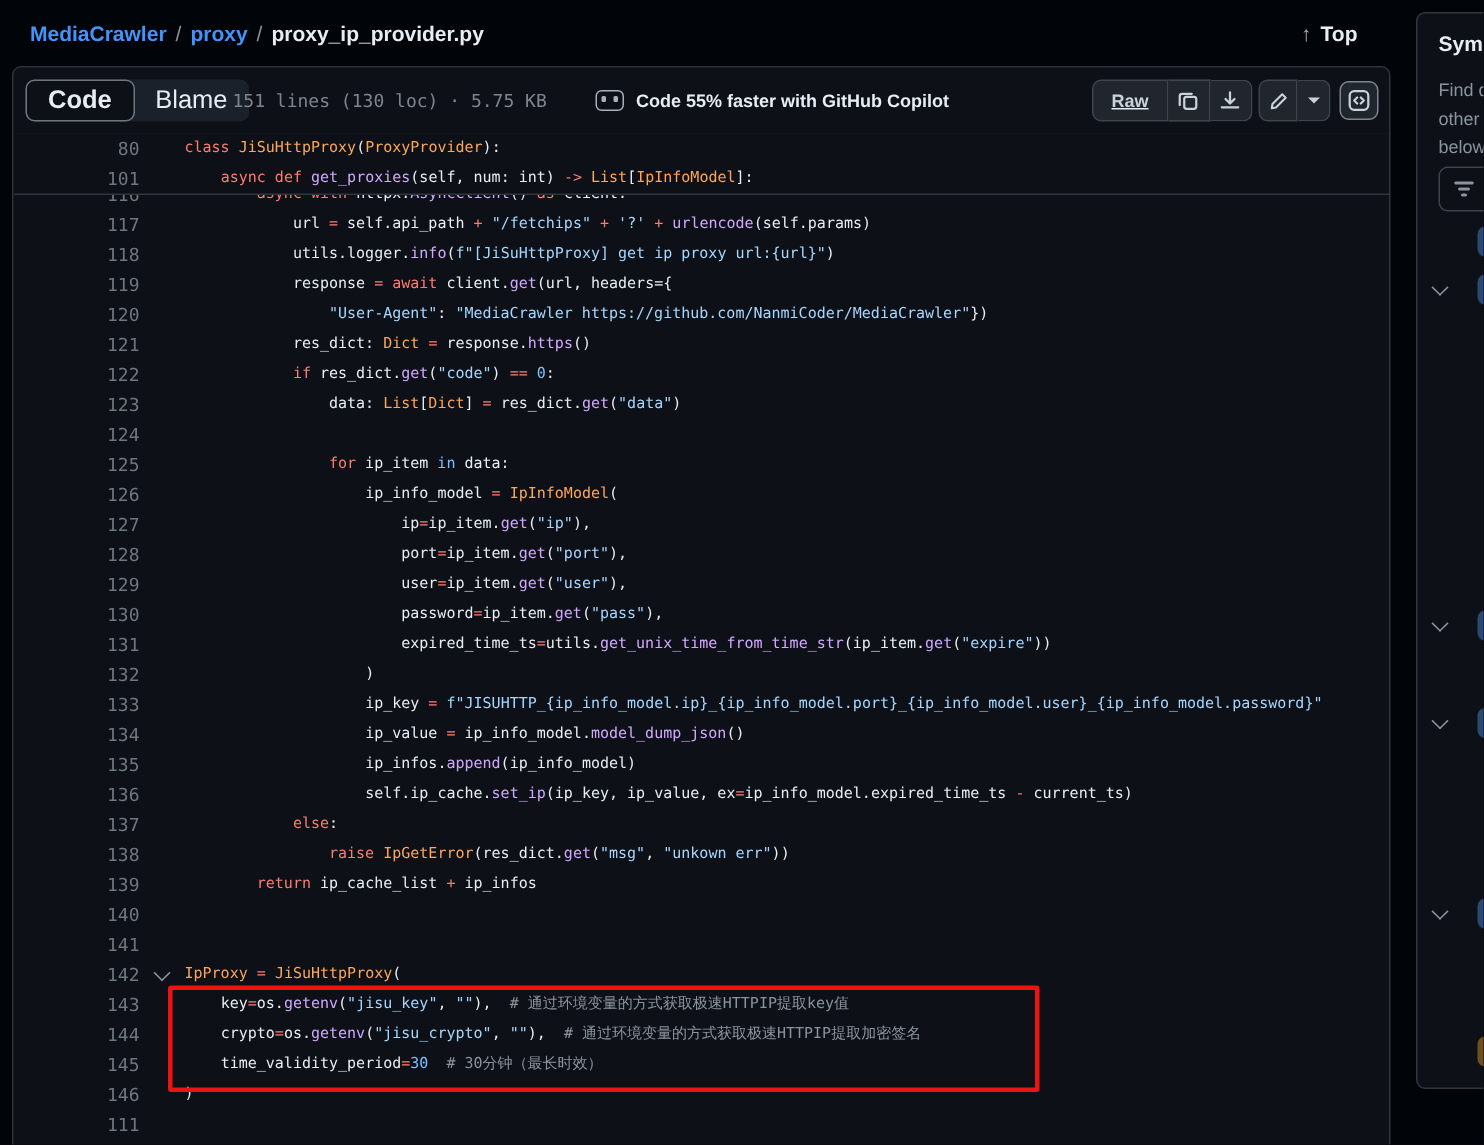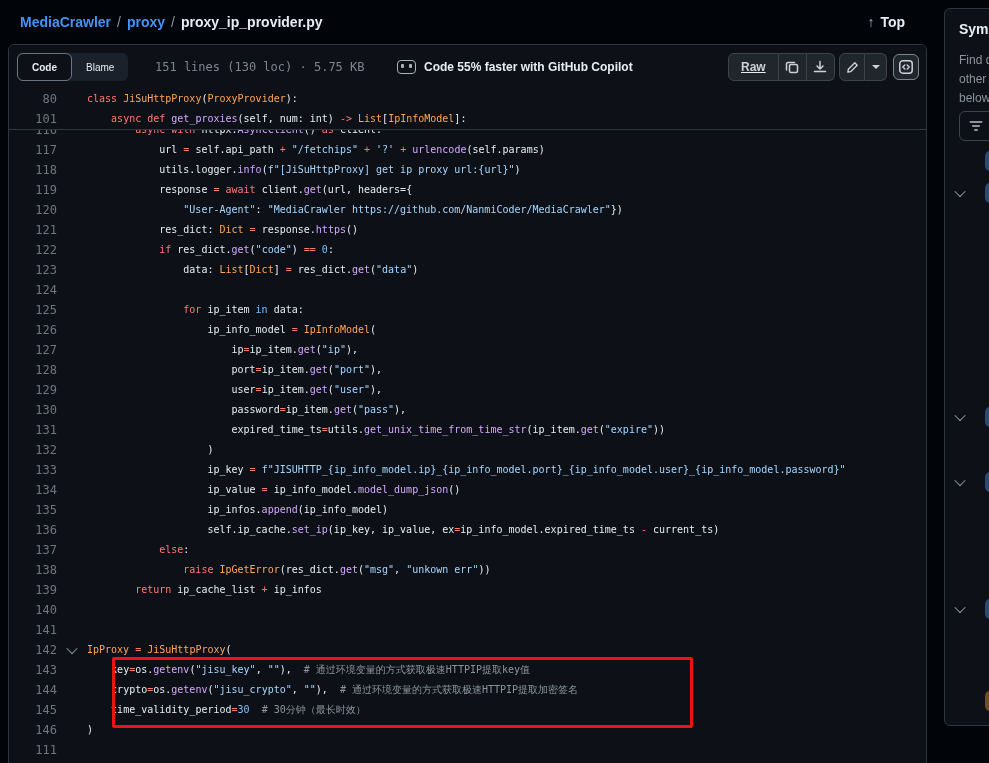--- a/index.html
+++ b/index.html
@@ -20,21 +20,21 @@
 
   
   .panel{position:absolute;left:8px;top:44px;width:919px;height:730px;background:#0d1117;
          border:1px solid #30363d;border-radius:6px 6px 0 0;box-sizing:border-box;overflow:hidden;}
 
   
   .toolbar{position:absolute;left:0;top:0;right:0;height:44px;border-bottom:1px solid #30363d;
            background:#0d1117;}
   .seg-wrap{position:absolute;left:8px;top:8px;height:28px;background:#1b212b;border-radius:6px;
             display:flex;align-items:center;padding:0;}
-  .seg{height:28px;padding:0 14px;display:flex;align-items:center;font-size:10px;border-radius:6px;
+  .seg{height:28px;padding:0 14px;display:flex;align-items:center;font-size:17px;border-radius:6px;
        cursor:pointer;box-sizing:border-box;color:#e6edf3;}
   .seg.active{background:#0d1117;border:1px solid #6e7681;font-weight:600;}
   .file-info{position:absolute;left:146px;top:0;height:44px;display:flex;align-items:center;
              font-size:12px;color:#7d8590;}
   .copilot{position:absolute;left:388px;top:0;height:44px;display:flex;align-items:center;gap:8px;
            font-size:12px;font-weight:600;color:#e6edf3;}
   .copilot-goggles{width:17px;height:12px;border:1.6px solid #a9b1ba;border-radius:4px;position:relative;}
   .copilot-goggles::before,.copilot-goggles::after{content:"";position:absolute;top:2.5px;width:3px;height:4.5px;
            background:#a9b1ba;border-radius:1px;}
   .copilot-goggles::before{left:3px;} .copilot-goggles::after{right:3px;}
@@ -54,21 +54,21 @@
   .btn-symbols{position:absolute;left:884px;top:9px;width:26px;height:26px;border-radius:6px;
                border:1px solid #7d8590;}
   .icon-svg{stroke:#c9d1d9;fill:none;stroke-width:1.5;stroke-linecap:round;stroke-linejoin:round;}
 
   
   .code-area{position:absolute;left:0;top:44px;right:0;bottom:0;overflow:hidden;background:#0d1117;}
   .code-rows{position:absolute;left:0;top:31px;right:0;}
   .sticky{position:absolute;left:0;top:0;right:0;background:#0d1117;border-bottom:1px solid #30363d;z-index:5;}
   .crow{display:flex;height:20px;line-height:20px;}
   .ln{width:48px;flex:none;text-align:right;color:#6e7681;font-size:12px;cursor:pointer;
-      font-family:"DejaVu Sans Mono", monospace;}
+      font-family:"DejaVu Sans Mono", monospace;margin-left:36px;}
   .fold{width:30px;flex:none;display:flex;align-items:center;justify-content:center;cursor:pointer;}
   .chev{display:inline-block;width:7px;height:7px;border-right:1.6px solid #8b949e;
         border-bottom:1.6px solid #8b949e;transform:rotate(45deg) translate(-1px,-1px);}
   .ctext{flex:none;white-space:pre;font-size:10px;font-family:"DejaVu Sans Mono", monospace;color:#e6edf3;}
   .tk-k{color:var(--tk-k);} .tk-p{color:var(--tk-p);} .tk-s{color:var(--tk-s);}
   .tk-c{color:var(--tk-c);} .tk-e{color:var(--tk-e);} .tk-f{color:var(--tk-f);} .tk-cm{color:var(--tk-cm);}
 
   
   .annotation-box{position:absolute;left:112px;top:657px;width:575px;height:65px;
                   border:3px solid var(--accent-annotation);border-radius:2px;z-index:20;pointer-events:none;}

